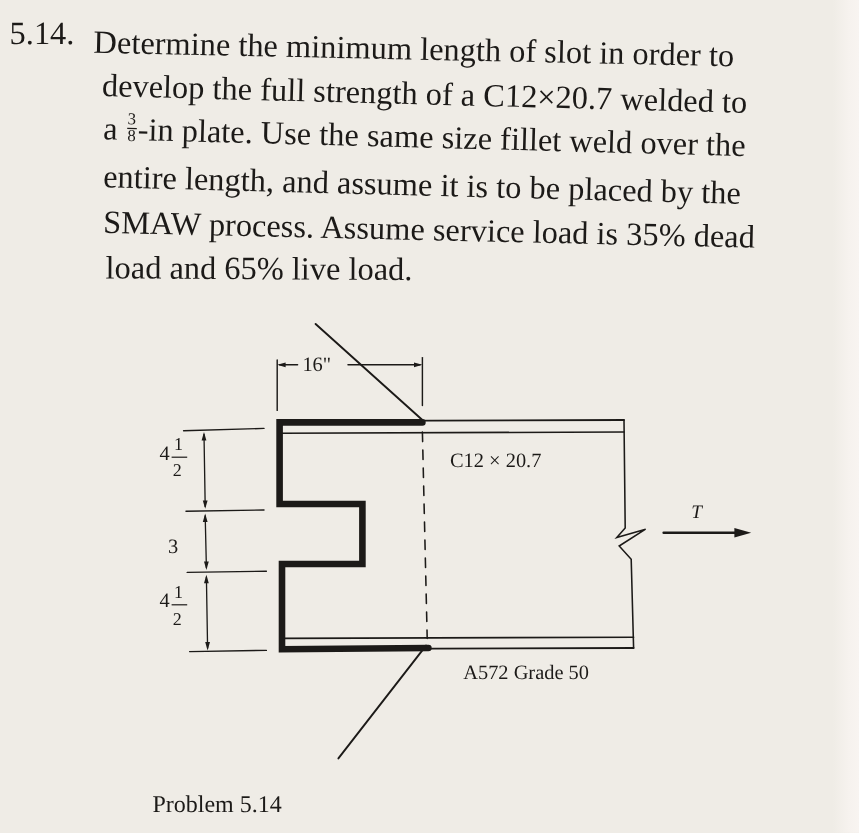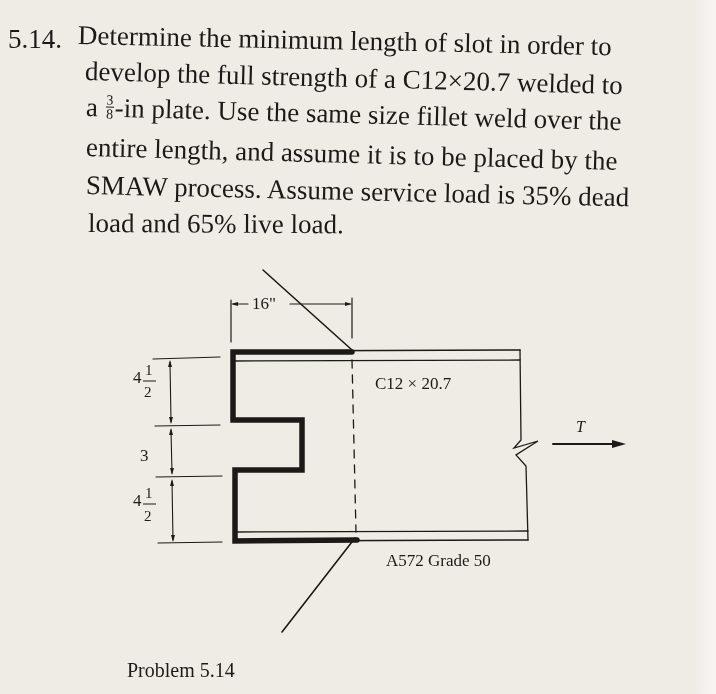--- a/index.html
+++ b/index.html
@@ -30,21 +30,21 @@
   .frac .bar { border-top: 1px solid #1c1a18; width: 8px; margin: 0 auto; height: 0; }
   svg { position: absolute; left: 0; top: 0; }
   .lbl { font-family: "Liberation Serif", "DejaVu Serif", serif; fill: #1c1a18; }
 </style>
 </head>
 <body>
 
 <div class="page-edge"></div>
 
 <div class="problem">
-  <span class="num" style="top:12px;">5.14.</span>
+  <span class="num" style="top:1px;">5.14.</span>
   <div class="line" style="left:70px; top:8px; transform: rotate(1.2deg);">Determine the minimum length of slot in order to</div>
   <div class="line" style="left:77px; top:44px; transform: rotate(1.5deg);">develop the full strength of a C12×20.7 welded to</div>
   <div class="line" style="left:78px; top:80px; transform: rotate(1.5deg);">
     <span>a</span>
     <span class="frac">
       <span>3</span>
       <span class="bar"></span>
       <span>8</span>
     </span><span>-in plate. Use the same size fillet weld over the</span>
   </div>

